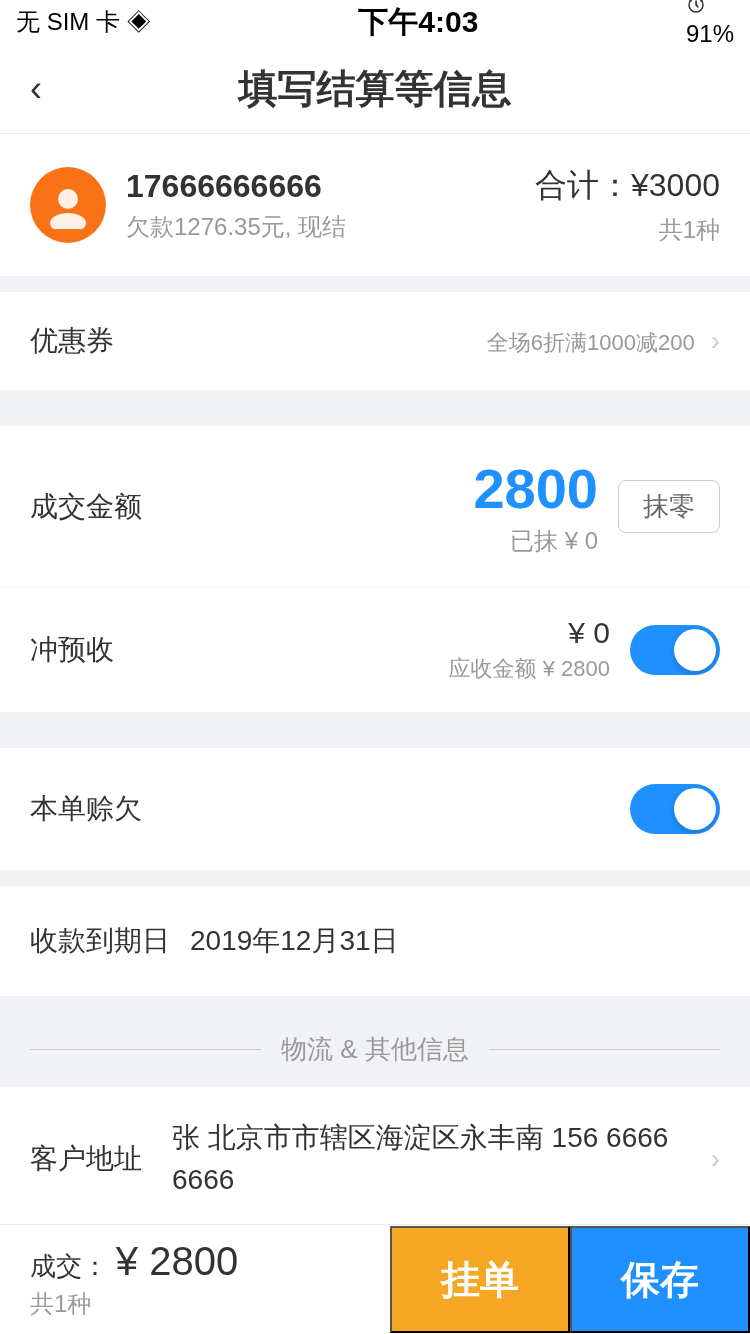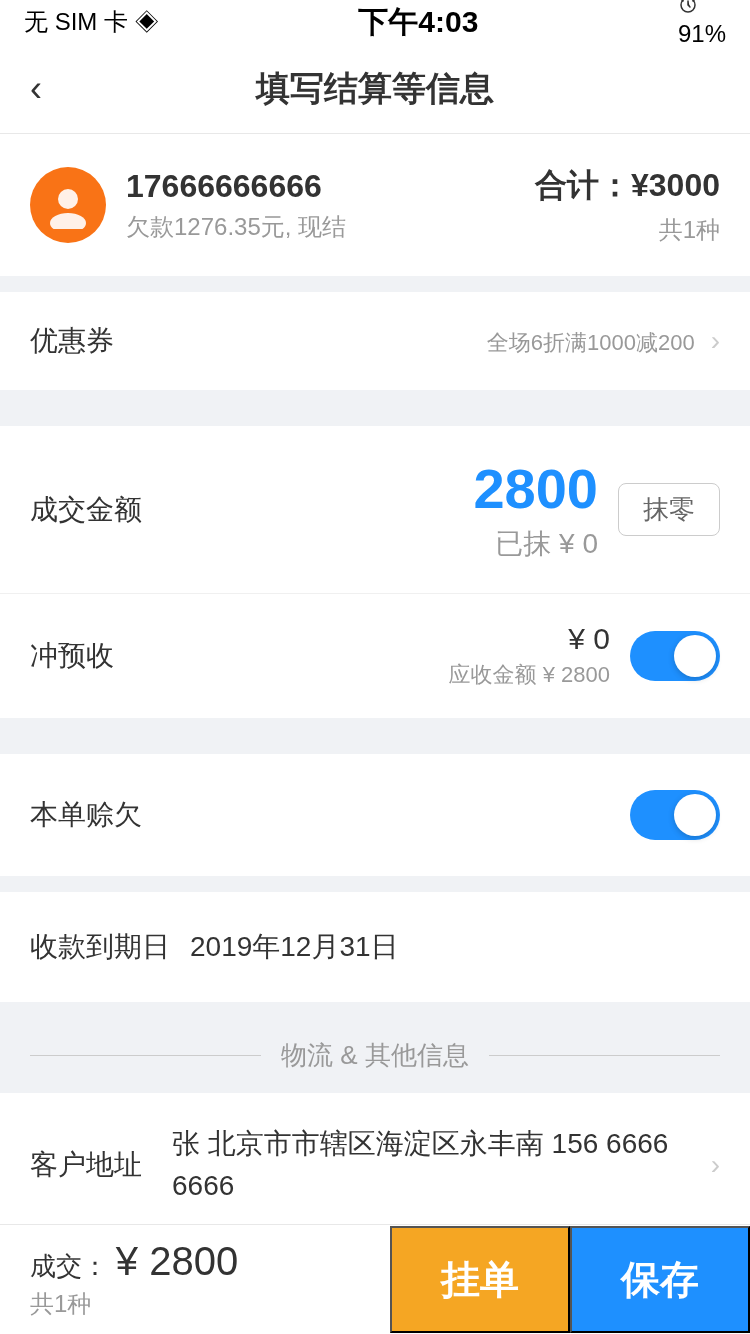--- a/index.html
+++ b/index.html
@@ -13,21 +13,21 @@
       font-size: 28px;
     }
 
     
     .status-bar {
       background: #fff;
       height: 44px;
       display: flex;
       align-items: center;
       justify-content: space-between;
-      padding: 0 24px;
+      padding: 0 16px;
       font-size: 24px;
       font-weight: 500;
     }
     .status-left { display: flex; align-items: center; gap: 8px; }
     .status-center { font-size: 30px; font-weight: 600; }
     .status-right { display: flex; align-items: flex-start; gap: 6px; font-size: 24px; flex-direction: column; }
     .battery {
       width: 46px; height: 22px; border: 2px solid #333; border-radius: 3px; position: relative;
       display: inline-flex; align-items: center; padding: 2px;
     }
@@ -49,21 +49,21 @@
     }
     .back-btn {
       font-size: 36px;
       color: #333;
       cursor: pointer;
     }
     .nav-title {
       position: absolute;
       left: 50%;
       transform: translateX(-50%);
-      font-size: 34px;
+      font-size: 39px;
       font-weight: 600;
       color: #333;
     }
 
     
     .content { background: #f0f2f5; }
 
     
     .card {
       background: #fff;
@@ -75,21 +75,21 @@
       display: flex;
       align-items: center;
       padding: 30px 30px;
       justify-content: space-between;
     }
     .user-left { display: flex; align-items: center; gap: 20px; }
     .user-info {}
     .user-phone { font-size: 32px; font-weight: 600; color: #333; }
     .user-debt { font-size: 24px; color: #999; margin-top: 6px; }
     .user-total { text-align: right; }
-    .total-amount { font-size: 32px; color: #333; font-weight: 700; margin-left: 20px; }
+    .total-amount { font-size: 32px; color: #333; font-weight: 400; margin-left: 20px; }
     .total-count { font-size: 24px; color: #999; margin-top: 6px; }
 
     
     .row-item {
       display: flex;
       align-items: center;
       justify-content: space-between;
       padding: 30px 30px;
       border-bottom: 1px solid #f0f0f0;
     }
@@ -120,21 +120,21 @@
     .deal-amount { font-size: 56px; color: #1e90ff; font-weight: 600; }
     .round-zero-btn {
       border: 1px solid #ccc;
       border-radius: 8px;
       padding: 8px 24px;
       font-size: 26px;
       color: #666;
       cursor: pointer;
       background: #fff;
     }
-    .deal-sub { font-size: 28px; color: #999; text-align: right; margin-top: 4px; }
+    .deal-sub { font-size: 24px; color: #999; text-align: right; margin-top: 4px; }
 
     
     .pre-row {
       display: flex;
       align-items: center;
       padding: 28px 30px;
       justify-content: space-between;
     }
     .pre-label { font-size: 28px; color: #333; }
     .pre-right { display: flex; align-items: center; gap: 20px; }

